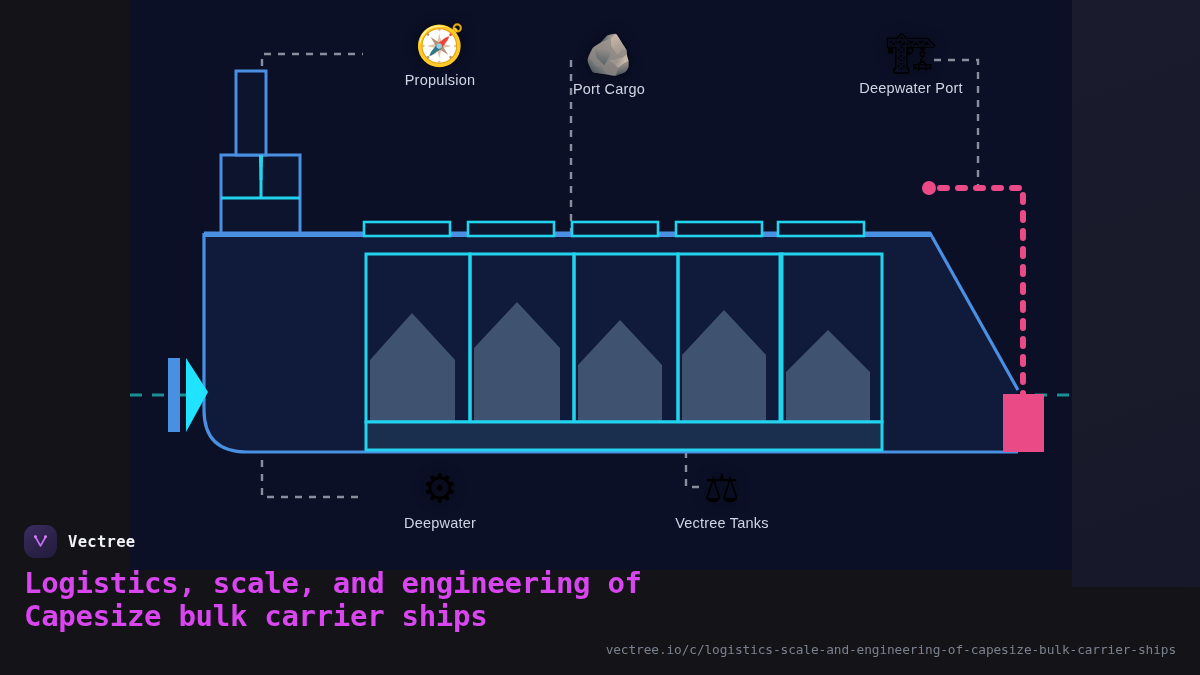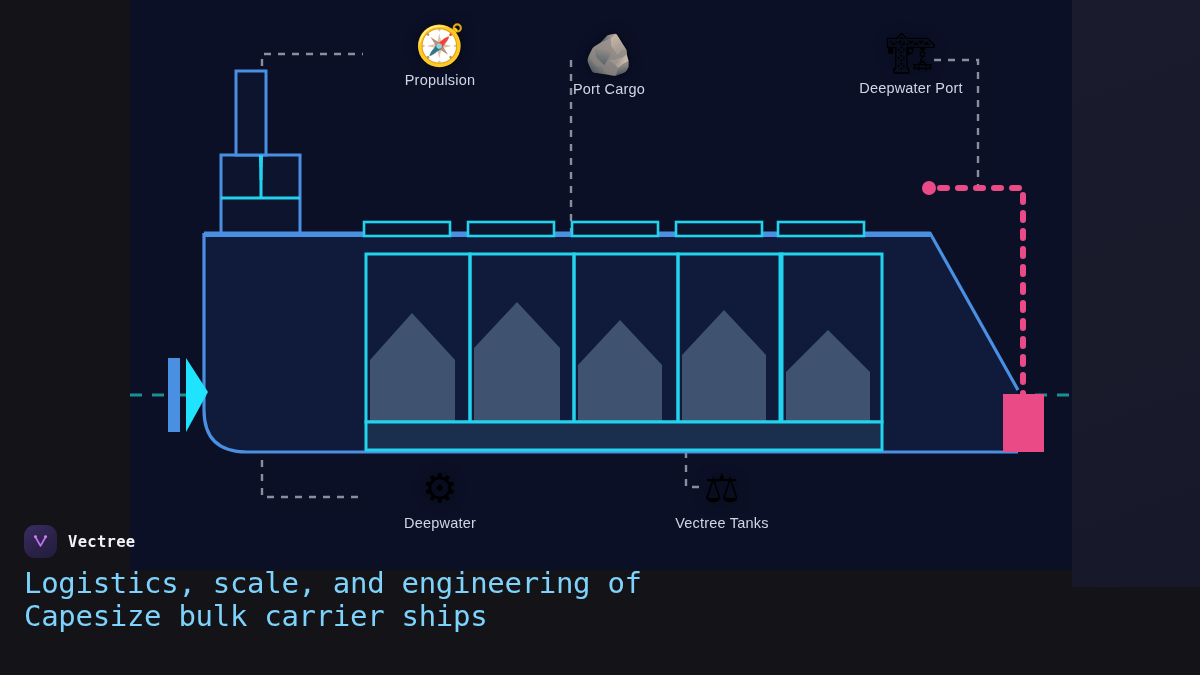--- a/index.html
+++ b/index.html
@@ -47,22 +47,22 @@
     background:linear-gradient(145deg,#3b2d63 0%,#2a2147 60%,#241d3e 100%);
     display:flex; align-items:center; justify-content:center;
   }
   .brand-name{
     font-family:"DejaVu Sans Mono", monospace;
     font-size:15.5px; font-weight:bold; color:#f2f3f7; letter-spacing:.3px;
   }
   .title{
     position:absolute; left:24px; top:-20px; width:640px;
     font-family:"DejaVu Sans Mono", monospace;
-    font-size:29px; font-weight:normal; line-height:33px;
-    color:#7dd3fc; letter-spacing:-.3px;
+    font-size:29px; font-weight:bold; line-height:33px;
+    color:#d946ef; letter-spacing:-.3px;
   }
   .url{
     position:absolute; right:24px; top:55px;
     font-family:"DejaVu Sans Mono", monospace;
     font-size:12.8px; color:#7c8190; letter-spacing:-.1px;
   }
 </style>
 </head>
 <body>
 
@@ -208,15 +208,16 @@
       <span class="logo">
         <svg width="21" height="21" viewBox="0 0 24 24">
           <path d="M6.5 7.5 L12 17 L17.5 7.5" fill="none" stroke="#c06ff0" stroke-width="2.1" stroke-linecap="round" stroke-linejoin="round"></path>
           <circle cx="6.2" cy="6.6" r="1.7" fill="#d87ff5"></circle>
           <circle cx="17.8" cy="6.6" r="1.7" fill="#d87ff5"></circle>
         </svg>
       </span>
       <span class="brand-name">Vectree</span>
     </div>
     <div class="title">Logistics, scale, and engineering of Capesize bulk carrier ships</div>
+    <div class="url">vectree.io/c/logistics-scale-and-engineering-of-capesize-bulk-carrier-ships</div>
   </div>
 
 </div>
 
 </body></html>

